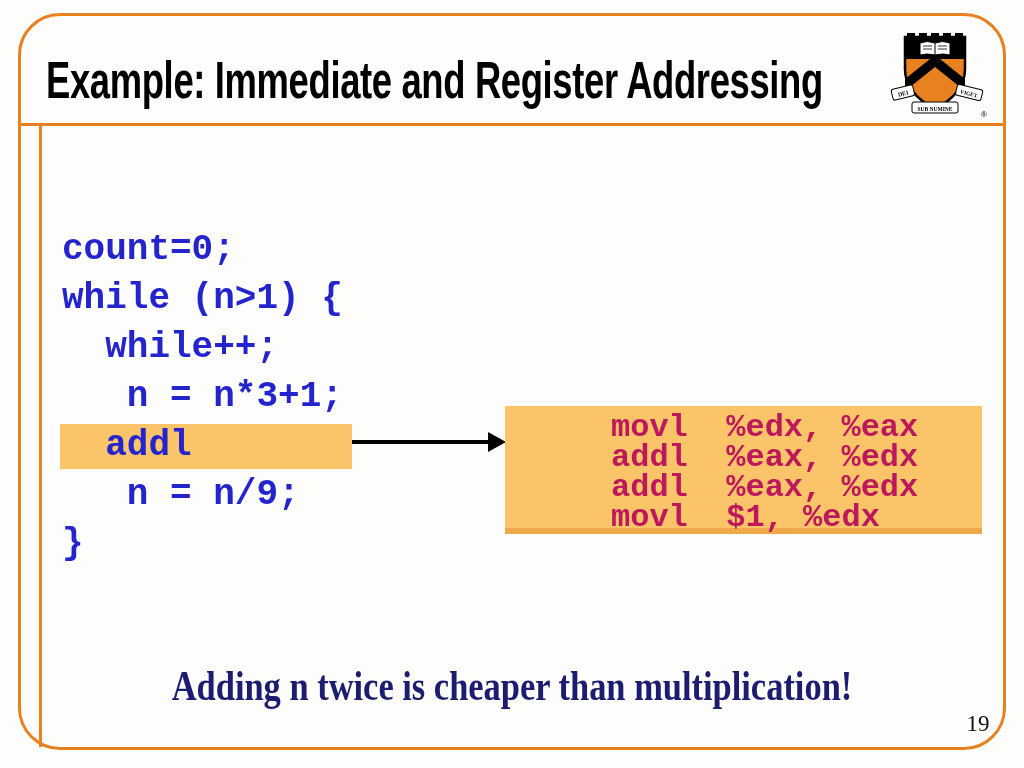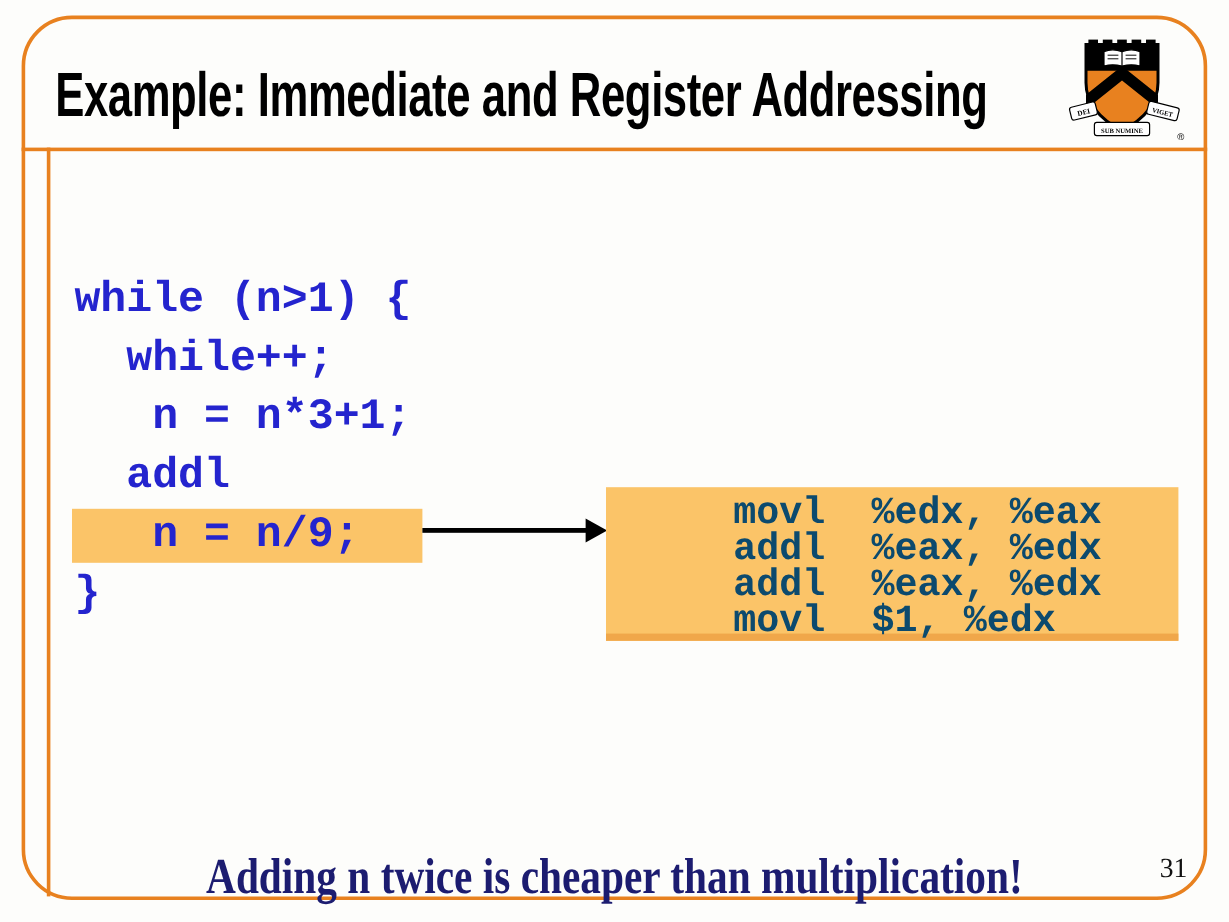--- a/index.html
+++ b/index.html
@@ -58,27 +58,27 @@
   }
 
   
   .asm-box {
     left:505px; top:406px; width:477px; height:128px;
     background:#fbc468;
     border-bottom:6px solid #f0a74a;
     padding:7px 0 0 106px;
     font-family:"Liberation Mono", monospace;
     font-weight:bold; font-size:32px; line-height:30px;
-    color:#0c4a6e;
+    color:#be185d;
   }
   .asm-line { white-space:pre; height:30px; }
 
   
   .footer-message {
-    left:42px; top:710px; width:940px;
+    left:42px; top:665px; width:940px;
     text-align:center;
   }
   .footer-message span {
     display:inline-block;
     font-family:"Liberation Serif", serif;
     font-weight:bold; font-size:42px; line-height:42px;
     color:#1c1c70;
     white-space:nowrap;
     transform:scaleX(0.82); transform-origin:center top;
   }
@@ -133,20 +133,21 @@
     <text class="ribbon-text" x="79" y="66.5" font-size="5.5" text-anchor="middle">VIGET</text>
   </g>
   <rect x="22" y="73" width="46" height="11" rx="2" fill="#fff" stroke="#000" stroke-width="1"></rect>
   <text class="ribbon-text" x="45" y="81.5" font-size="5.5" text-anchor="middle">SUB NUMINE</text>
   <text x="94" y="88" font-size="8" text-anchor="middle" fill="#000">®</text>
 </svg>
 
 <div class="abs highlight-bar"></div>
 
 <div class="abs code-block">
+  <div class="code-line">count=0;</div>
   <div class="code-line">while (n&gt;1) {</div>
   <div class="code-line">  while++;</div>
   <div class="code-line">   n = n*3+1;</div>
   <div class="code-line">  addl</div>
   <div class="code-line">   n = n/9;</div>
   <div class="code-line">}</div>
 </div>
 
 <div class="abs arrow-shaft"></div>
 <div class="abs arrow-head"></div>
@@ -155,13 +156,13 @@
   <div class="asm-line">movl  %edx, %eax</div>
   <div class="asm-line">addl  %eax, %edx</div>
   <div class="asm-line">addl  %eax, %edx</div>
   <div class="asm-line">movl  $1, %edx</div>
 </div>
 
 <div class="abs footer-message">
   <span>Adding n twice is cheaper than multiplication!</span>
 </div>
 
-<div class="abs page-number">31</div>
+<div class="abs page-number">19</div>
 
 </body></html>

